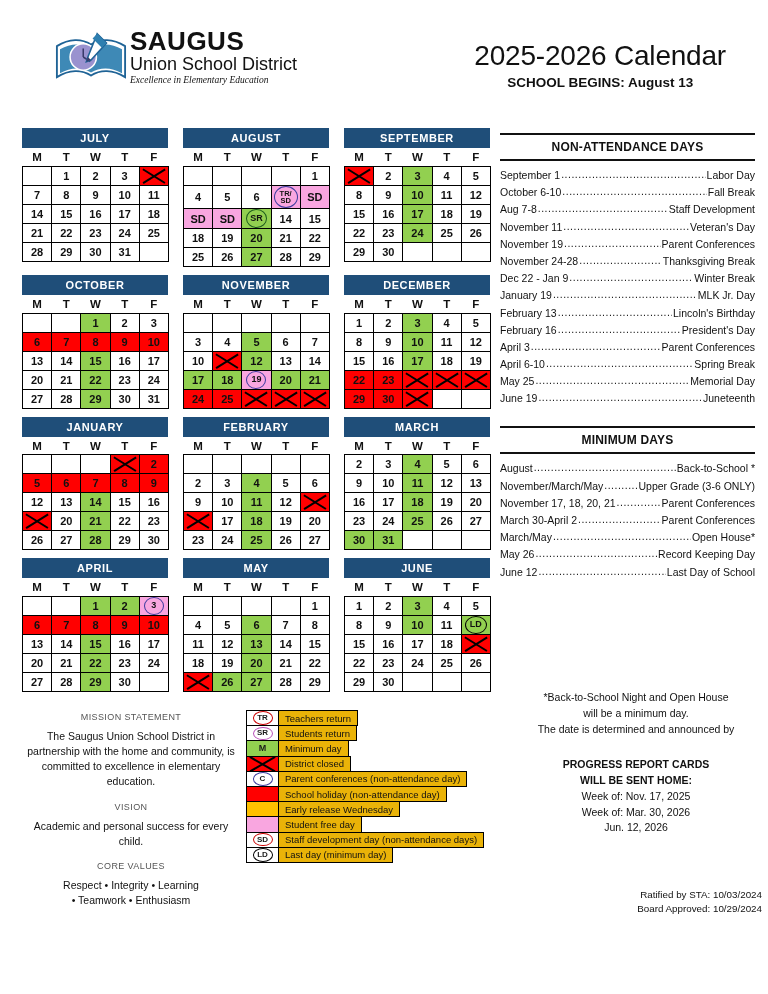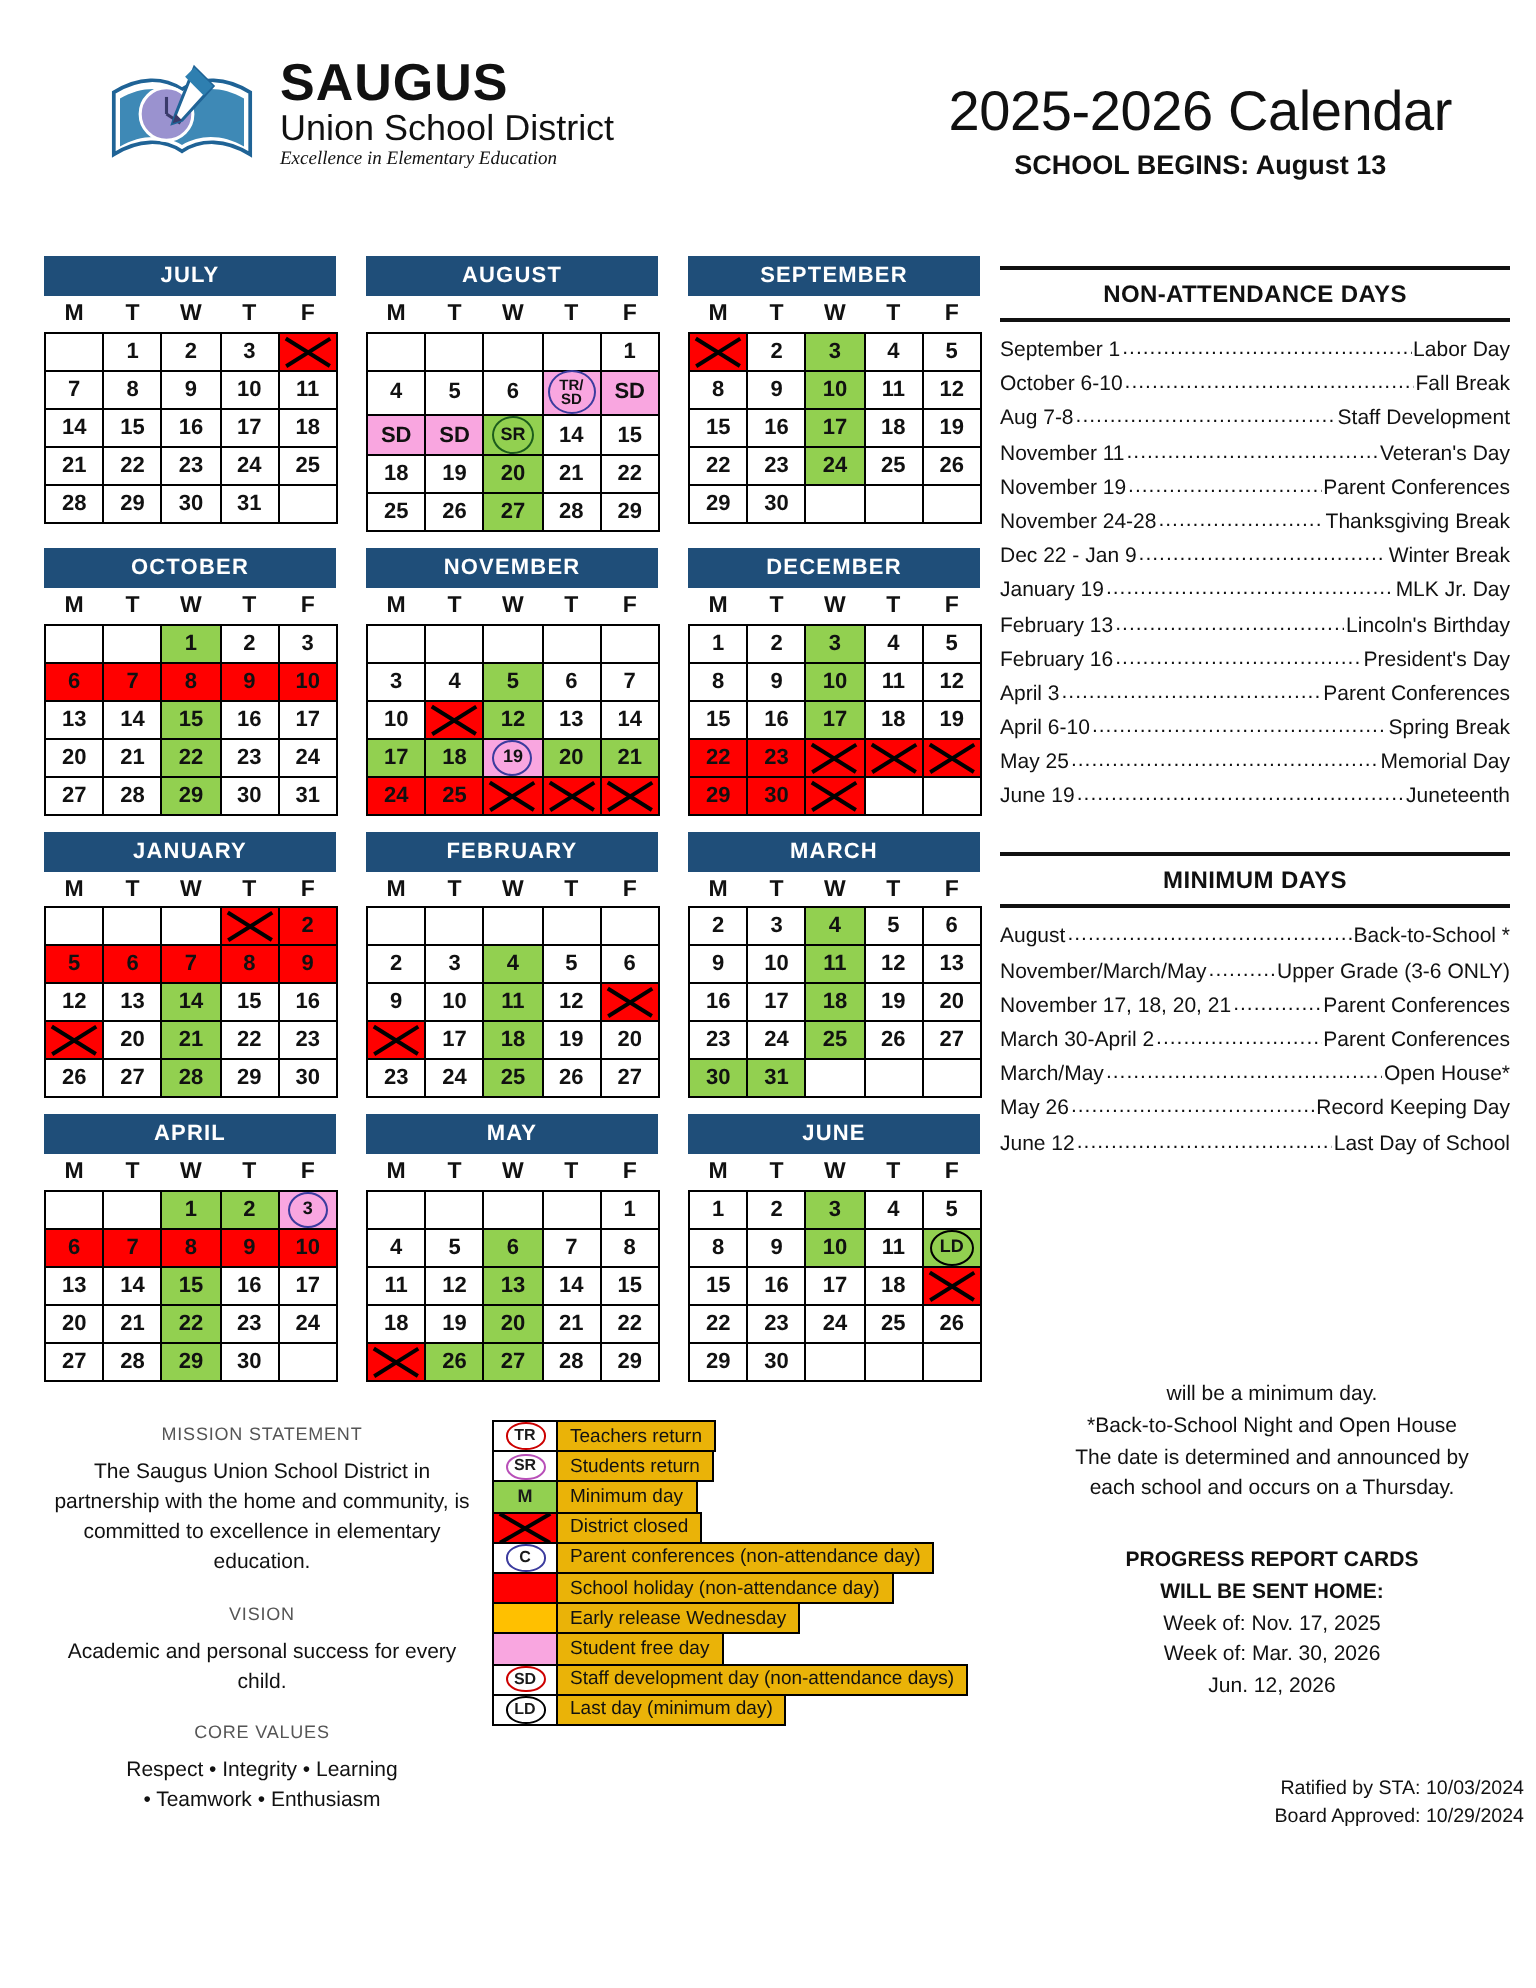--- a/index.html
+++ b/index.html
@@ -8,21 +8,21 @@
     width:768px; height:994px;
     background:#ffffff;
     font-family:"Liberation Sans", sans-serif;
     color:#1a1a1a;
     position:relative;
     overflow:hidden;
   }
 
   
   #header { display:flex; align-items:flex-start; padding:26px 16px 0 52px; height:120px; }
-  #logo-block { display:flex; align-items:center; gap:10px; flex:0 0 auto; }
+  #logo-block { display:flex; align-items:center; flex:0 0 auto; }
   #logo-mark { width:78px; height:62px; flex:0 0 auto; }
   #logo-words { line-height:1; }
   .logo-l1 { font-size:26px; font-weight:bold; letter-spacing:.5px; color:#111; }
   .logo-l2 { font-size:18px; font-weight:400; color:#111; margin-top:1px; }
   .logo-l3 { font-size:9.5px; font-style:italic; color:#111; margin-top:3px; font-family:"Liberation Serif", serif; }
 
   #title-block { margin-left:auto; text-align:center; padding-right:26px; padding-top:14px; }
   #cal-title { font-size:28px; font-weight:400; letter-spacing:-.2px; color:#111; }
   #cal-sub { font-size:13.5px; font-weight:bold; margin-top:3px; color:#111; }
 
@@ -965,24 +965,23 @@
     </div>
     <div class="lg-row">
       <div class="lg-swatch">
         <span class="mini-circ ld">LD</span>
       </div>
       <div class="lg-label">Last day (minimum day)</div>
     </div>
   </div>
 
 <div id="notes">
+  <div class="note-line">*Back-to-School Night and Open House</div>
   <div class="note-line">will be a minimum day.</div>
-  <div class="note-line">*Back-to-School Night and Open House</div>
   <div class="note-line">The date is determined and announced by</div>
-  <div class="note-line">each school and occurs on a Thursday.</div>
   <div id="progress">
     <div class="pr-head">PROGRESS REPORT CARDS</div>
     <div class="pr-head">WILL BE SENT HOME:</div>
     <div class="pr-line">Week of: Nov. 17, 2025</div>
     <div class="pr-line">Week of: Mar. 30, 2026</div>
     <div class="pr-line">Jun. 12, 2026</div>
   </div>
 </div>
 
 <div id="approvals">

